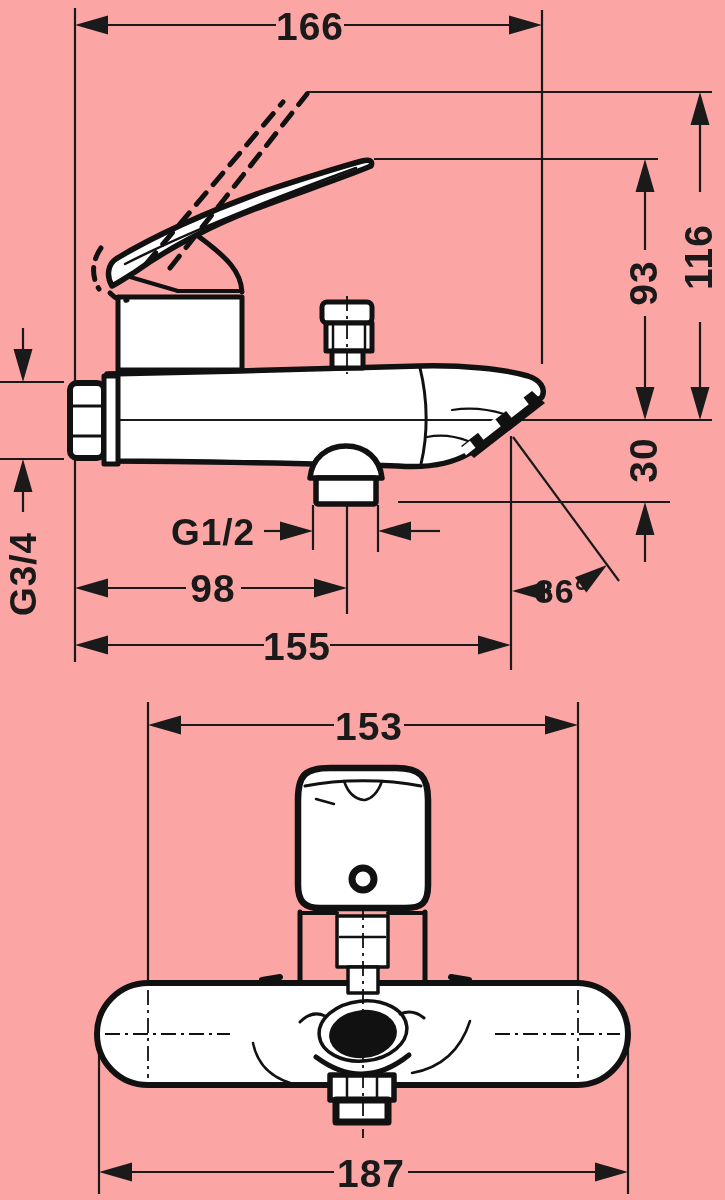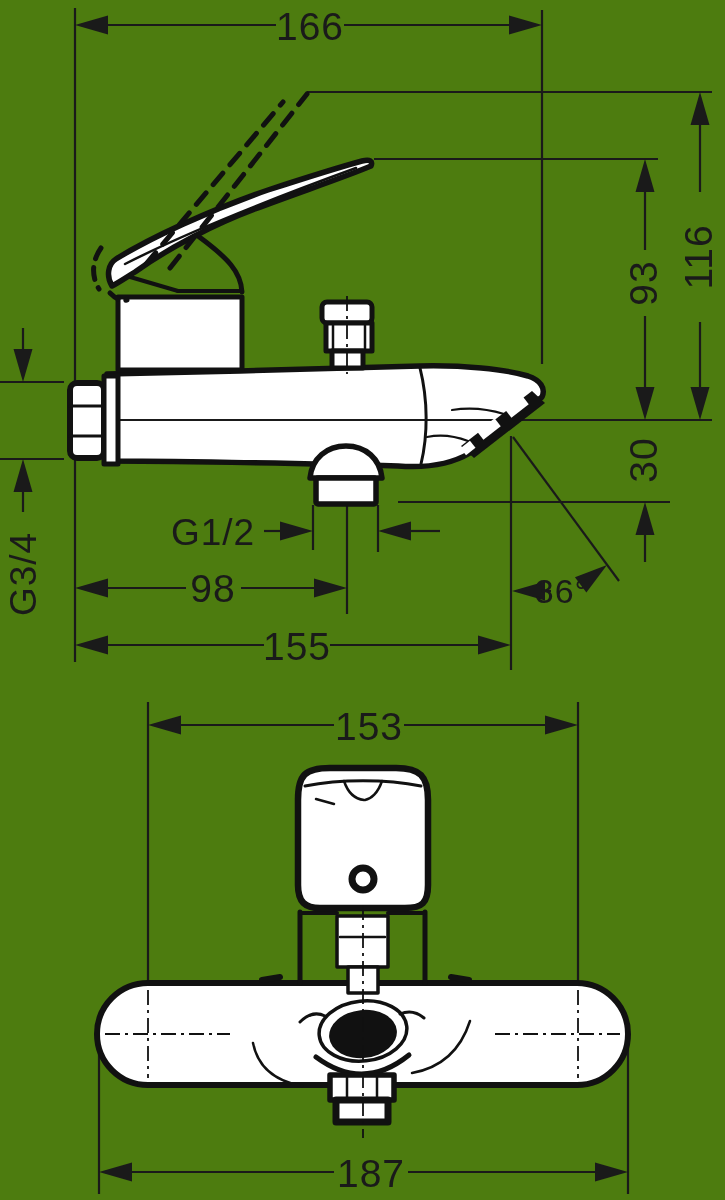--- a/index.html
+++ b/index.html
@@ -1,16 +1,16 @@
 <!DOCTYPE html>
 <html><head>
 <meta charset="utf-8">
 <style>
   html,body{margin:0;padding:0;background:#ffffff;}
-  .stage{position:relative;width:725px;height:1200px;background:#4d7c0f;overflow:hidden;}
+  .stage{position:relative;width:725px;height:1200px;background:#fca5a5;overflow:hidden;font-weight:bold;}
   svg{position:absolute;left:0;top:0;}
   text{font-family:"Liberation Sans","DejaVu Sans",sans-serif;fill:#1a1a1a;letter-spacing:1px;}
   .dim-num{font-size:39px;}
   .dim-thread{font-size:37px;}
   .dim-angle{font-size:34px;}
   .thin{stroke:#1a1a1a;stroke-width:2.2;fill:none;}
   .body-line{stroke:#111111;fill:#ffffff;stroke-linejoin:round;stroke-linecap:round;}
   .detail{stroke:#111111;fill:none;stroke-linecap:round;}
   .arrow{fill:#1a1a1a;}
   .dashdot{stroke:#111111;stroke-width:1.8;fill:none;stroke-dasharray:15 5 3 5;}

